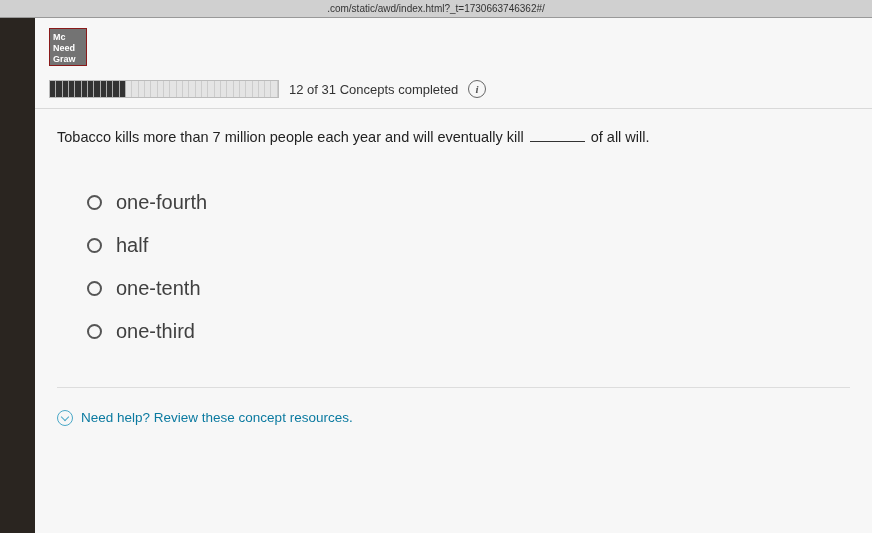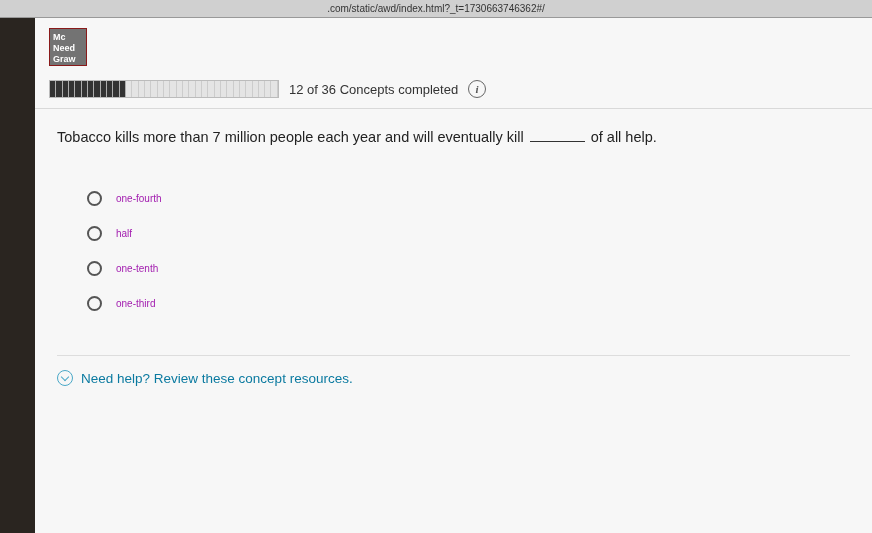--- a/index.html
+++ b/index.html
@@ -118,29 +118,29 @@
       margin-bottom: 20px;
       cursor: pointer;
     }
     .radio {
       width: 15px; height: 15px;
       border: 2px solid #555;
       border-radius: 50%;
       flex-shrink: 0;
     }
     .option-label {
-      font-size: 10px;
-      color: #a21caf;
+      font-size: 20px;
+      color: #404040;
     }
     .help-row {
       margin-top: 44px;
-      padding: 14px 0;
+      padding: 22px 0;
       border-top: 1px solid #ddd;
       display: flex;
-      align-items: flex-end;
+      align-items: flex-start;
       gap: 8px;
     }
     .chev-icon {
       width: 16px; height: 16px;
       border: 1.5px solid #4aa8c7;
       border-radius: 50%;
       position: relative;
     }
     .chev-icon::after {
       content: "";
@@ -209,29 +209,29 @@
         <div class="seg empty"></div>
         <div class="seg empty"></div>
         <div class="seg empty"></div>
         <div class="seg empty"></div>
         <div class="seg empty"></div>
         <div class="seg empty"></div>
         <div class="seg empty"></div>
         <div class="seg empty"></div>
       </div>
     <span class="progress-text">
-      <b>12</b><span> of </span><b>36</b><span> Concepts completed</span>
+      <b>12</b><span> of </span><b>31</b><span> Concepts completed</span>
     </span>
     <span class="info-icon">i</span>
   </div>
 
   <div class="content">
 
     <div class="q-text">
-      <span>Tobacco kills more than 7 million people each year and will eventually kill </span><span class="blank"></span><span> of all help.</span>
+      <span>Tobacco kills more than 7 million people each year and will eventually kill </span><span class="blank"></span><span> of all will.</span>
     </div>
 
     <div class="options" id="opts">
         <div class="option">
           <div class="radio"></div>
           <div class="option-label">one-fourth</div>
         </div>
         <div class="option">
           <div class="radio"></div>
           <div class="option-label">half</div>

